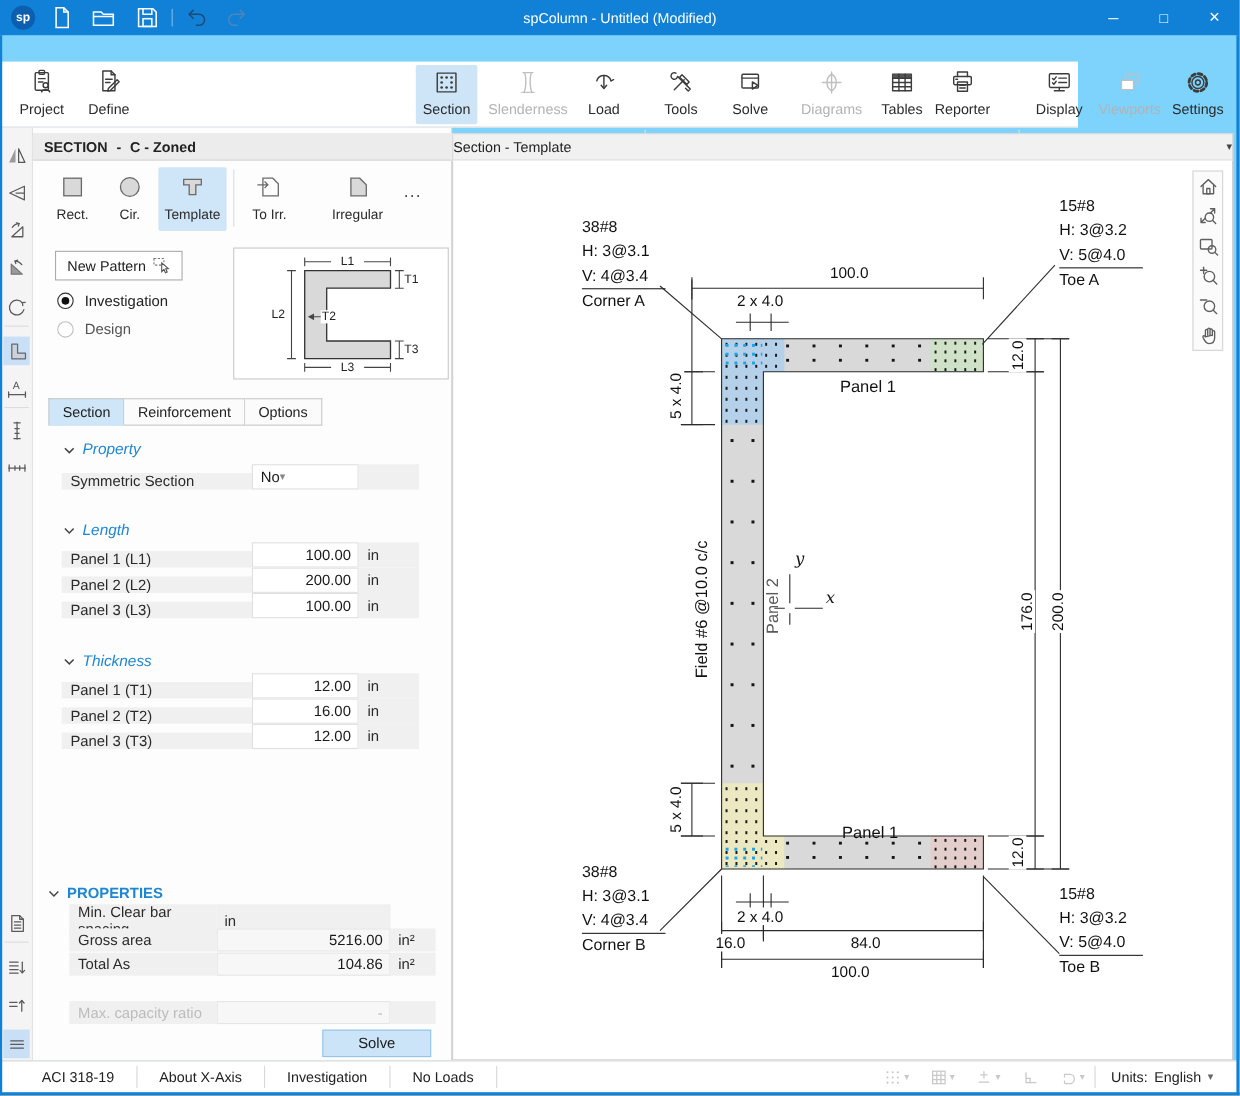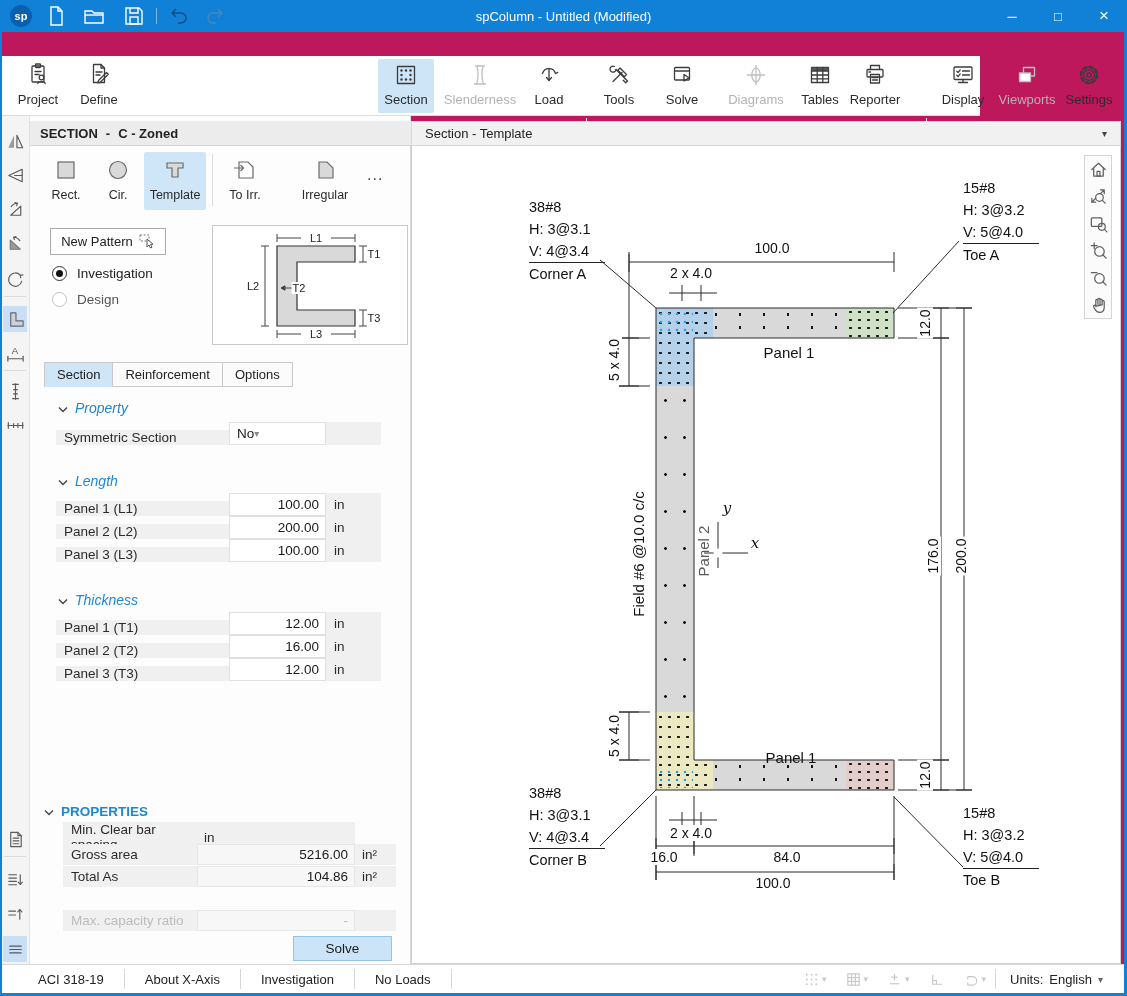--- a/index.html
+++ b/index.html
@@ -1,20 +1,20 @@
 <!DOCTYPE html>
 <html><head>
 <meta charset="utf-8">
 <style>
   * { margin:0; padding:0; box-sizing:border-box; }
   html,body { background:#888; }
   .app {
     position:relative; width:1127px; height:996px; overflow:hidden;
     font-family:"Liberation Sans","DejaVu Sans",sans-serif;
-    background:#be185d; color:#1a1a1a; font-size:14px;
+    background:#7dd3fc; color:#1a1a1a; font-size:14px;
   }
 
   
   .titlebar { position:absolute; left:0; top:0; width:1127px; height:32px; background:#1181d8; display:flex; align-items:center; }
   .sp-logo { position:absolute; left:10px; top:5px; width:22px; height:22px; border-radius:50%; background:#0b5fae; color:#fff; font-weight:bold; font-size:11px; display:flex; align-items:center; justify-content:center; }
   .tbico { position:absolute; top:4px; width:24px; height:24px; display:flex; align-items:center; justify-content:center; }
   .tbico svg { stroke:#fff; fill:none; stroke-width:1.4; }
   .tbsep { position:absolute; top:8px; width:1px; height:16px; background:rgba(255,255,255,.45); }
   .win-title { position:absolute; left:0; right:0; top:0; height:32px; display:flex; align-items:center; justify-content:center; color:#fff; font-size:13px; pointer-events:none; }
   .winbtn { position:absolute; top:0; width:46px; height:32px; color:#fff; display:flex; align-items:center; justify-content:center; font-size:13px; }
@@ -81,21 +81,21 @@
   .dropdown .da { color:#888; font-size:10px; }
   .prow2 { position:absolute; display:grid; grid-template-columns:134px 158px 41px; height:21px; font-size:13.5px; }
   .prow2 .cl { background:#f0f0f0; display:flex; align-items:center; padding-left:8px; color:#2b2b2b; }
   .prow2 .cv { background:#f7f7f7; border:1px solid #e6e6e6; display:flex; align-items:center; justify-content:flex-end; padding-right:6px; }
   .prow2 .cu { background:#f0f0f0; display:flex; align-items:center; padding-left:7px; color:#2b2b2b; }
   .prow2.grayed .cl,.prow2.grayed .cu,.prow2.grayed .cv { color:#bcbcbc; }
   .solve-btn { position:absolute; left:263px; top:820px; width:99px; height:25px; background:#cce4f7; border:1px solid #98c3e8; display:flex; align-items:center; justify-content:center; font-size:13.5px; color:#1a1a1a; }
 
   
   .vp { position:absolute; left:411px; top:121px; width:710px; height:843px; background:#fff; }
-  .vphead { position:absolute; left:0; top:0; width:710px; height:25px; background:#f1f1f1; border:1px solid #d8d8d8; display:flex; align-items:center; justify-content:space-between; padding:0 13px; font-size:13px; color:#222; }
+  .vphead { position:absolute; left:0; top:0; width:710px; height:25px; background:#f1f1f1; border:1px solid #d8d8d8; display:flex; align-items:center; justify-content:space-between; padding:0 0; font-size:13px; color:#222; }
   .canvas { position:absolute; left:0; top:25px; width:710px; height:818px; background:#fff; border:1px solid #cfcfcf; border-top:none; overflow:hidden; }
 
   .sec { position:absolute; background:#d9d9d9; }
   .dots-f { background-image:radial-gradient(circle,#151515 1.3px,transparent 1.5px); background-size:24px 13px; }
   .dots-w { background-image:radial-gradient(circle,#151515 1.3px,transparent 1.5px); background-size:19px 37px; }
   .zone { position:absolute; }
   .zdots { background-image:radial-gradient(circle,#1a1a1a 1.1px,transparent 1.3px); background-size:9px 10px; }
   .zdots2 { background-image:radial-gradient(circle,#1a1a1a 1.1px,transparent 1.3px); background-size:9px 8px; }
   .cyan { position:absolute; background-image:radial-gradient(circle,#1ba4e8 1.4px,transparent 1.6px); background-size:8px 8px; }
   .lines-svg { position:absolute; left:0; top:0; pointer-events:none; }

